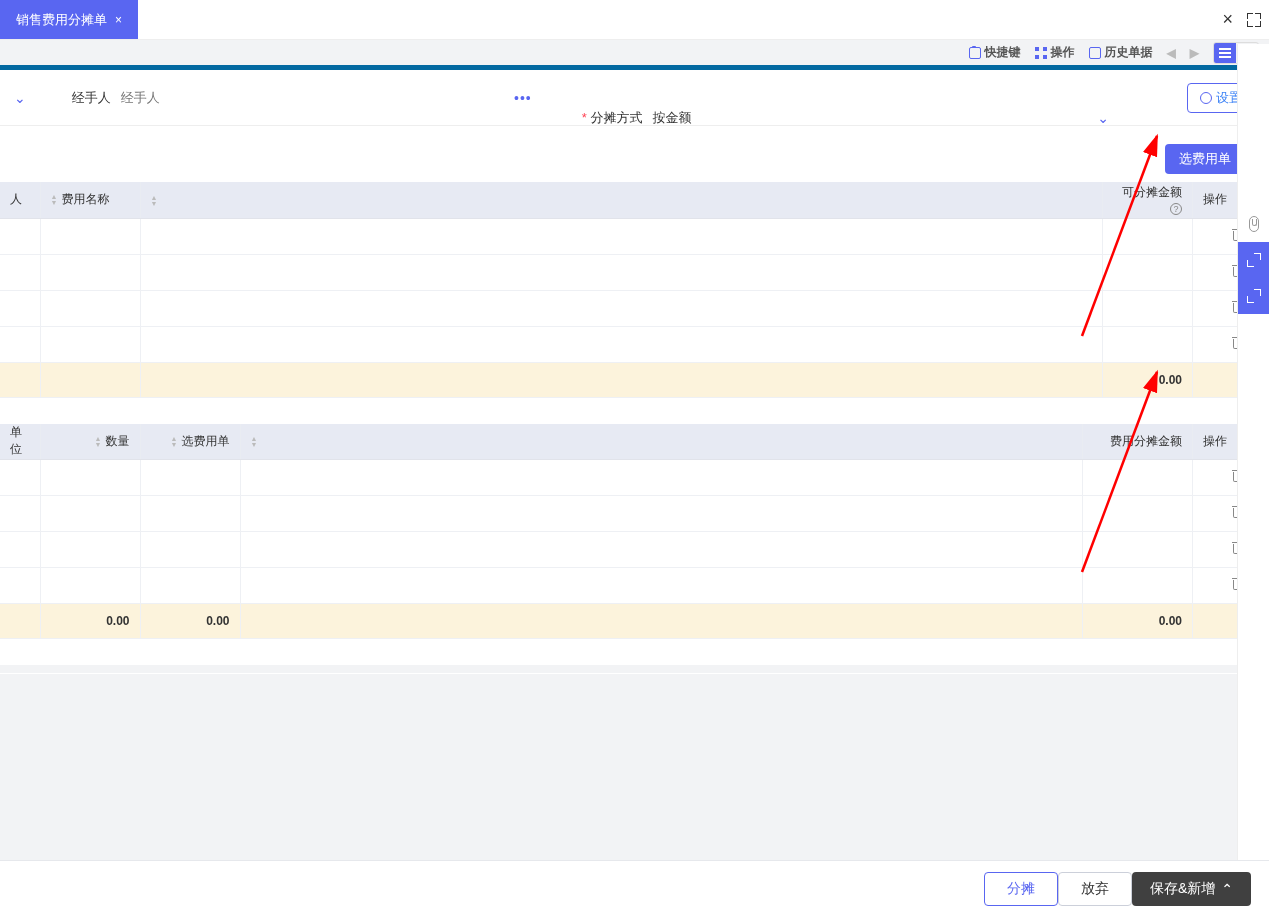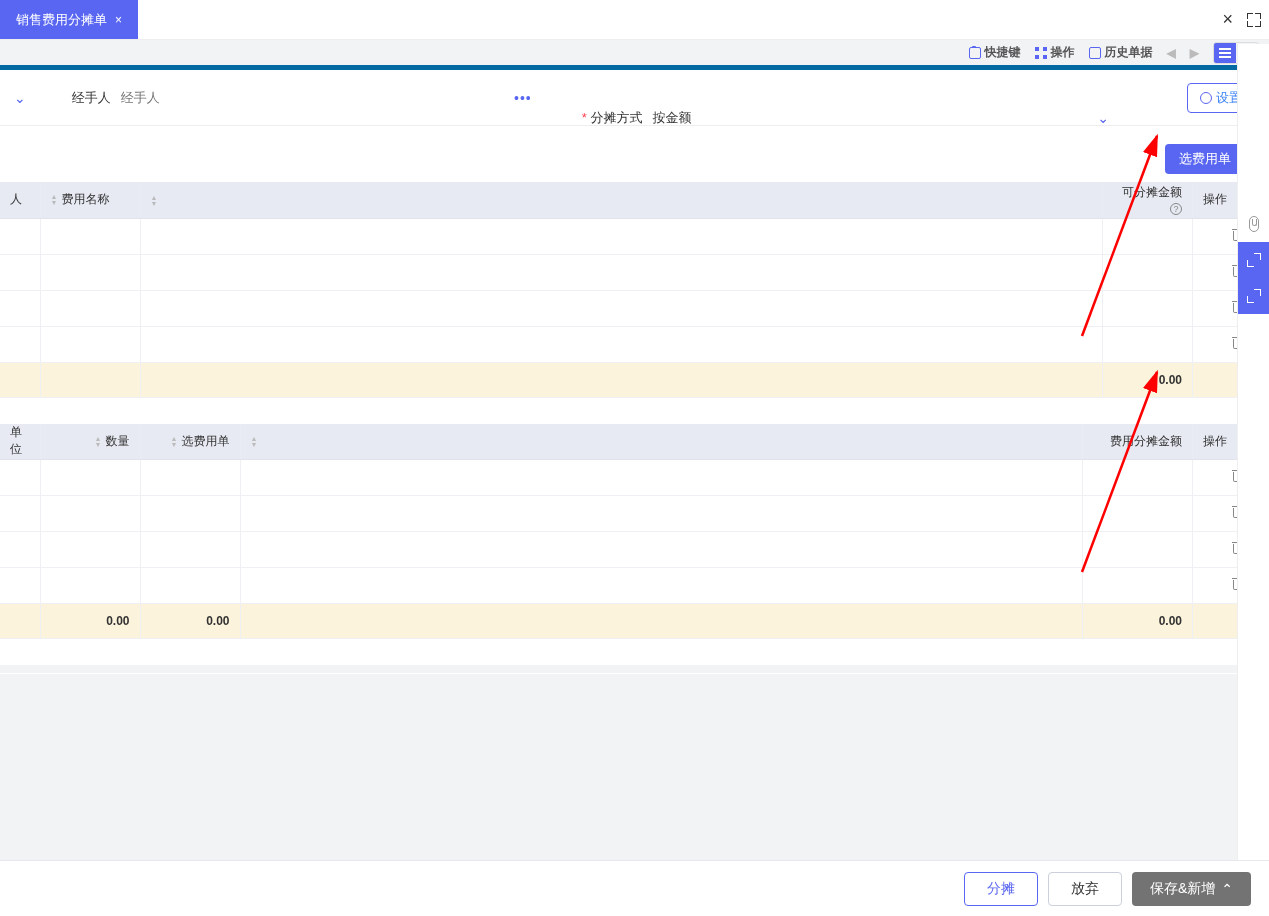--- a/index.html
+++ b/index.html
@@ -210,29 +210,29 @@
   position: absolute; right: 2px; width: 8px; background: #ccc; border-radius: 4px;
 }
 
 hr.thick { border: none; border-top: 8px solid #f2f3f5; }
 
 
 .footer {
   position: absolute; left: 0; right: 0; bottom: 0; height: 56px;
   background: #fff; border-top: 1px solid #e6e8ec;
   display: flex; align-items: center; justify-content: flex-end;
-  padding: 0 18px; gap: 10px;
+  padding: 0 18px; 
 }
 .btn-outline {
   background: #fff; border: 1px solid #ccd0da; color: #333; border-radius: 4px;
   height: 34px; padding: 0 22px; font-size: 14px; cursor: pointer;
 }
 .btn-outline.primary { border-color: #5966f1; color: #5966f1; }
 .btn-save {
-  background: #737373; color:#fff; border:none; border-radius:4px;
+  background: #404040; color:#fff; border:none; border-radius:4px;
   height: 34px; padding: 0 18px; font-size: 14px; cursor: pointer;
   display: flex; align-items: center; gap: 6px;
 }
 
 
 .red-arrow {
   position: absolute; pointer-events: none;
 }
 .red-arrow svg { display: block; }
 </style>

